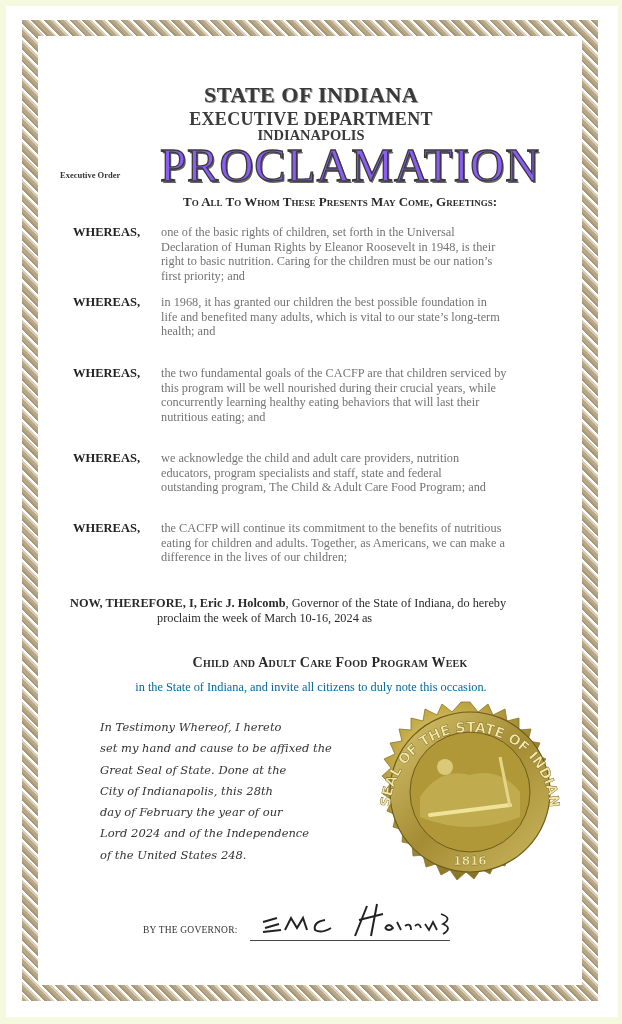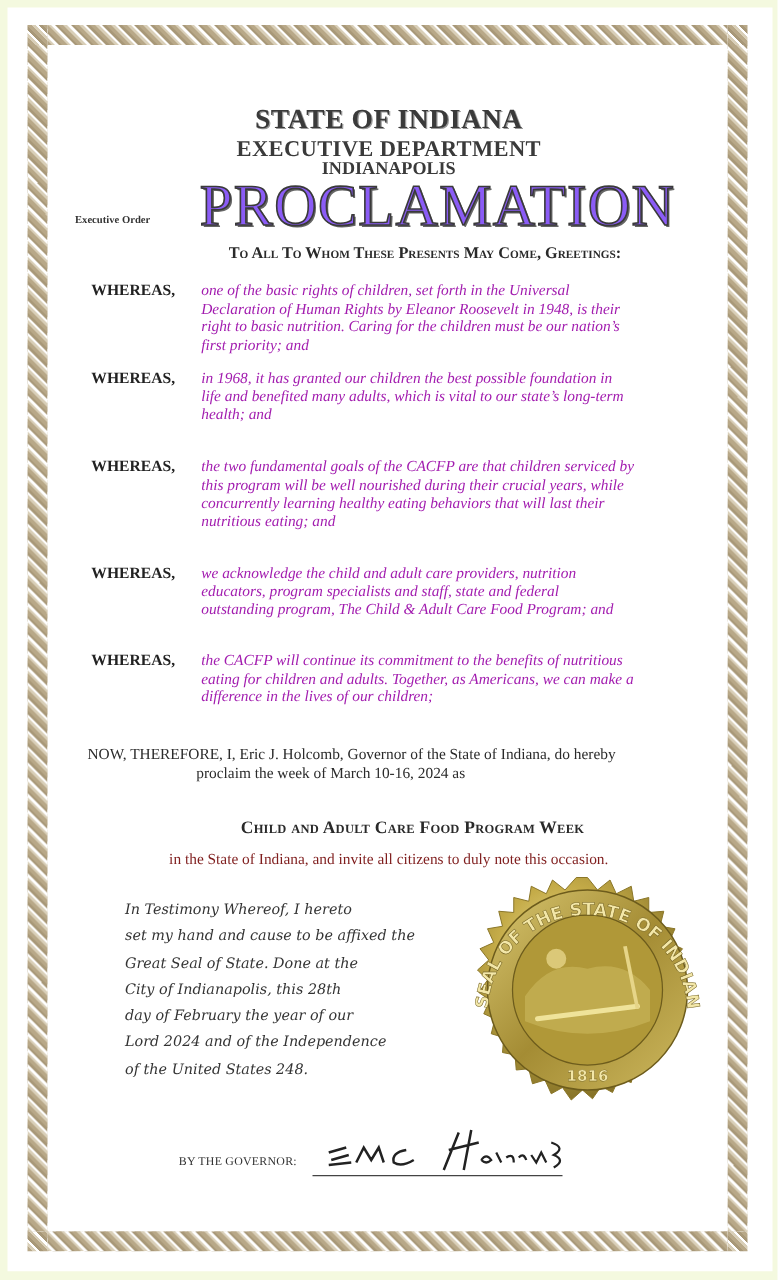--- a/index.html
+++ b/index.html
@@ -40,30 +40,30 @@
       font-size: 47px; color: #8b5cf6; letter-spacing: 1px;
       -webkit-text-stroke: 1.3px #3a3a3a;
       text-shadow: 1.5px 1.5px 0 #666;
     }
     .greet {
       top: 194px; left: 60px; width: 560px; text-align: center;
       font-size: 13px; font-weight: bold; font-variant: small-caps; color: #2a2a2a;
     }
     .wh-label { left: 73px; font-size: 12.5px; font-weight: bold; color: #222; }
     .wh-body {
-      left: 161px; width: 405px; font-size: 12.3px; line-height: 14.6px; color: #a21caf; font-style: italic;
+      left: 161px; width: 405px; font-size: 12.3px; line-height: 14.6px; color: #737373;
     }
     .now { left: 70px; top: 596px; width: 470px; font-size: 12.3px; line-height: 14.6px; color: #2a2a2a; }
-    .now .bold { font-weight: normal; }
+    .now .bold { font-weight: bold; }
     .now-l2 { left: 157px; top: 611px; font-size: 12.3px; color: #2a2a2a; }
     .week {
       top: 655px; left: 130px; width: 400px; text-align: center;
       font-size: 14px; font-weight: bold; font-variant: small-caps; color: #2a2a2a; letter-spacing: 0.2px;
     }
-    .invite { top: 680px; left: 0; width: 622px; text-align: center; font-size: 12.3px; color: #7f1d1d; }
+    .invite { top: 680px; left: 0; width: 622px; text-align: center; font-size: 12.3px; color: #0369a1; }
     .testimony {
       left: 100px; top: 717px; width: 240px;
       font-family: "DejaVu Serif", serif; font-style: italic;
       font-size: 11.5px; line-height: 21.3px; color: #333;
     }
     .seal { left: 360px; top: 697px; width: 220px; height: 225px; }
     .bygov { left: 143px; top: 925px; font-size: 9.5px; color: #333; letter-spacing: 0.2px; text-align: right; }
     .sigline { left: 250px; top: 940px; width: 200px; height: 1px; background: #444; }
     .sig { left: 255px; top: 900px; width: 200px; height: 40px; }
   </style>

